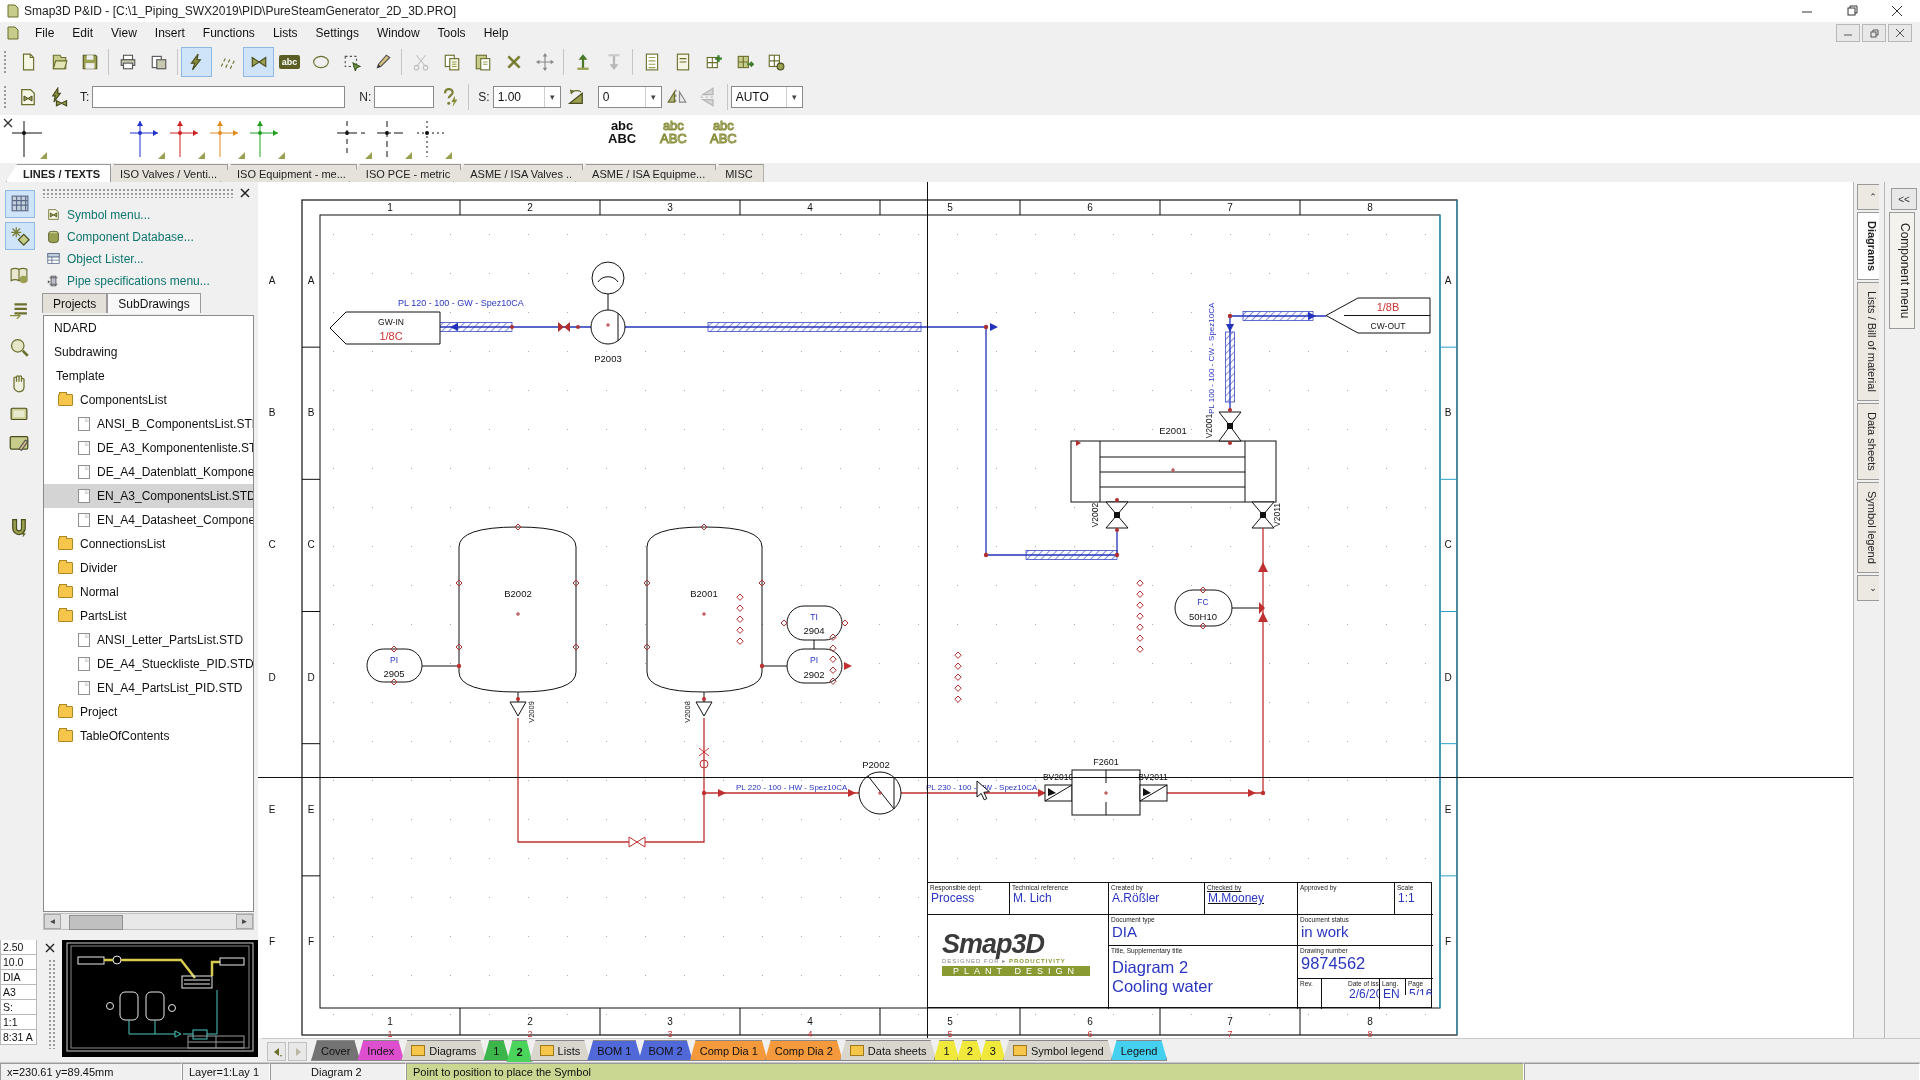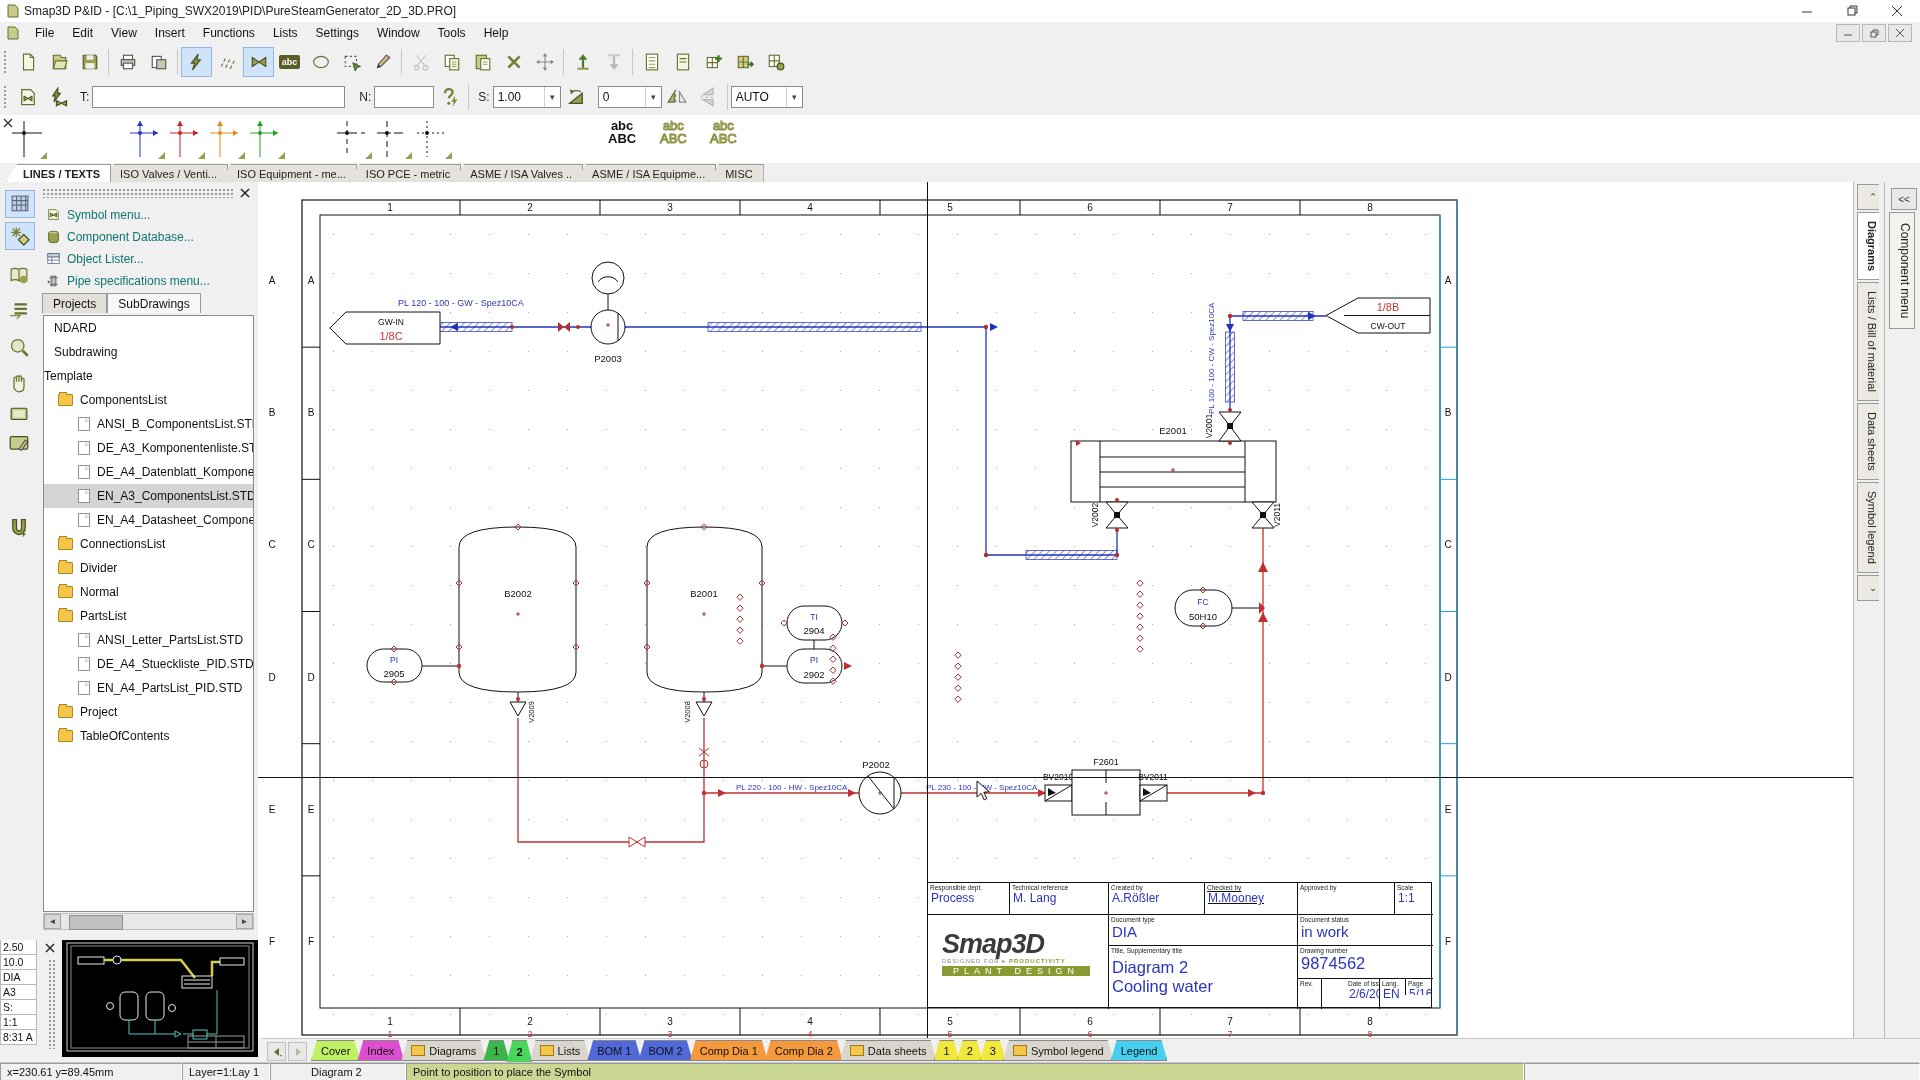--- a/index.html
+++ b/index.html
@@ -543,21 +543,21 @@
       <div class="lptab">Projects</div>
       <div class="lptab active">SubDrawings</div>
     </div>
   <div id="lptree">
       <div class="trow" style="padding-left: 10px;">
         <span>NDARD</span>
       </div>
       <div class="trow" style="padding-left: 10px;">
         <span>Subdrawing</span>
       </div>
-      <div class="trow" style="padding-left: 0;">
+      <div class="trow" style="padding-left: 12px;">
         <span>Template</span>
       </div>
       <div class="trow" style="padding-left: 14px;">
         <span class="fold"></span>
         <span>ComponentsList</span>
       </div>
       <div class="trow" style="padding-left: 34px;">
         <span class="ficon"></span>
         <span>ANSI_B_ComponentsList.STD</span>
       </div>
@@ -957,21 +957,21 @@
       </g>
   </svg>
 
   <div id="tblock">
     <div class="tbcell" style="left:0;top:0;width:81px;height:31px;border-left:none;border-top:none;">
       <div class="tbhead">Responsible dept.</div>
       <div class="tbval">Process</div>
     </div>
     <div class="tbcell" style="left:81px;top:0;width:99px;height:31px;border-top:none;">
       <div class="tbhead">Technical reference</div>
-      <div class="tbval">M. Lang</div>
+      <div class="tbval">M. Lich</div>
     </div>
     <div class="tbcell" style="left:180px;top:0;width:96px;height:31px;border-top:none;">
       <div class="tbhead">Created by</div>
       <div class="tbval">A.Rößler</div>
     </div>
     <div class="tbcell" style="left:276px;top:0;width:93px;height:31px;border-top:none;text-decoration:underline;">
       <div class="tbhead">Checked by</div>
       <div class="tbval">M.Mooney</div>
     </div>
     <div class="tbcell" style="left:369px;top:0;width:97px;height:31px;border-top:none;">
@@ -1055,21 +1055,21 @@
         <path d="M8 1L3 5l5 4z" fill="#6b6f2e"></path>
         <path d="M9 8l2 0-1 2z" fill="#6b6f2e"></path>
       </svg>
     </div>
   <div class="navbtn">
       <svg width="12" height="10">
         <path d="M4 1l5 4-5 4z" fill="#b8b8a0"></path>
       </svg>
     </div>
   <div id="btab-items" style="display:flex;margin-left:6px;">
-      <div class="btab" style="background: #bef264;">
+      <div class="btab" style="background: #737373;">
         <span>Cover</span>
       </div>
       <div class="btab" style="background: rgb(222, 79, 208);">
         <span>Index</span>
       </div>
       <div class="btab" style="background: rgb(217, 214, 206);">
         <span class="mini-folder"></span>
         <span>Diagrams</span>
       </div>
       <div class="btab" style="background: rgb(60, 181, 74);">

